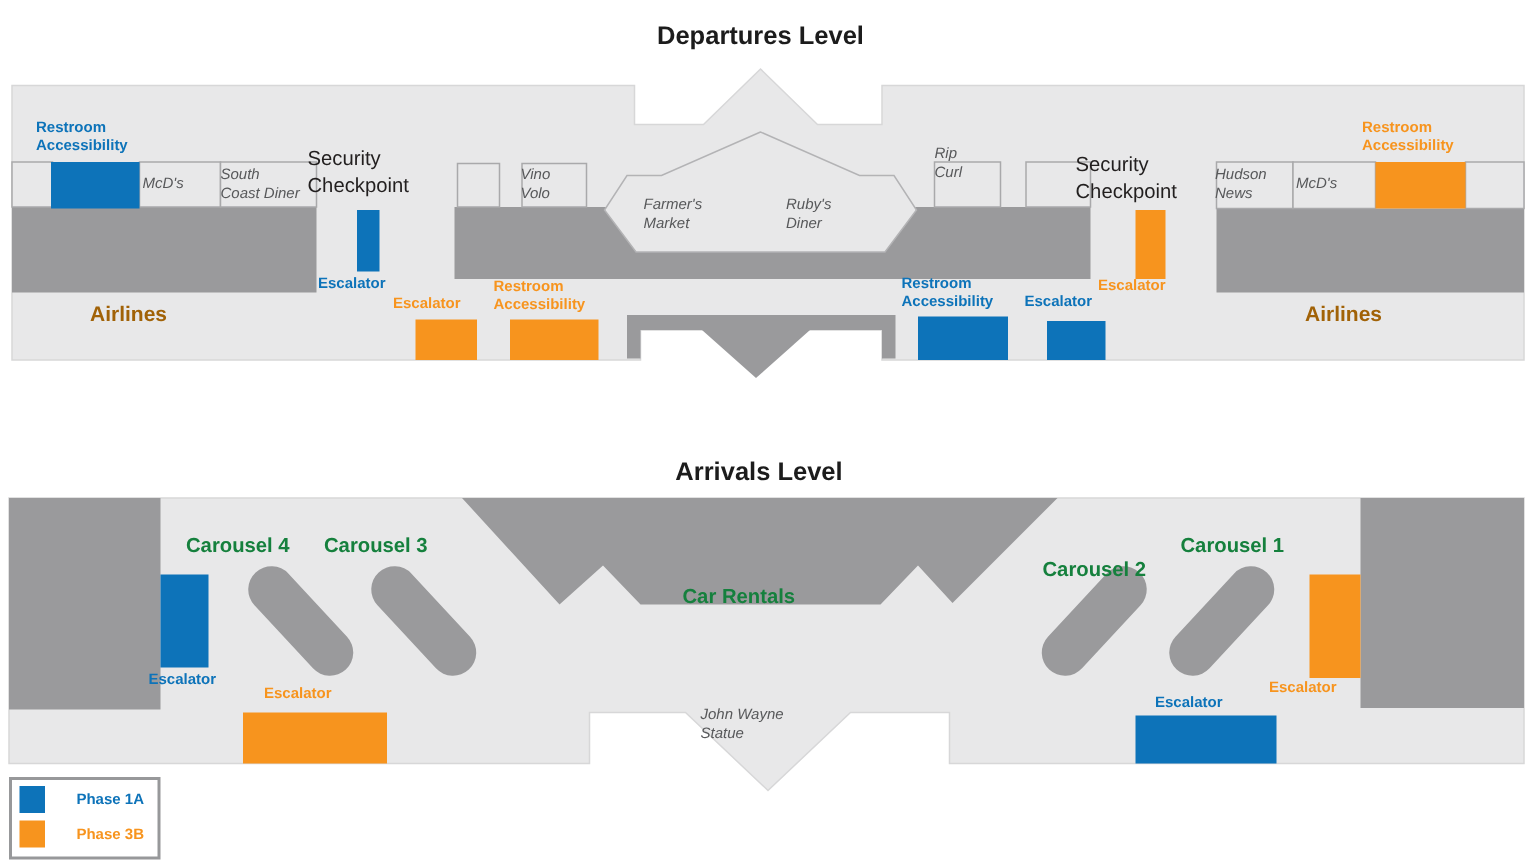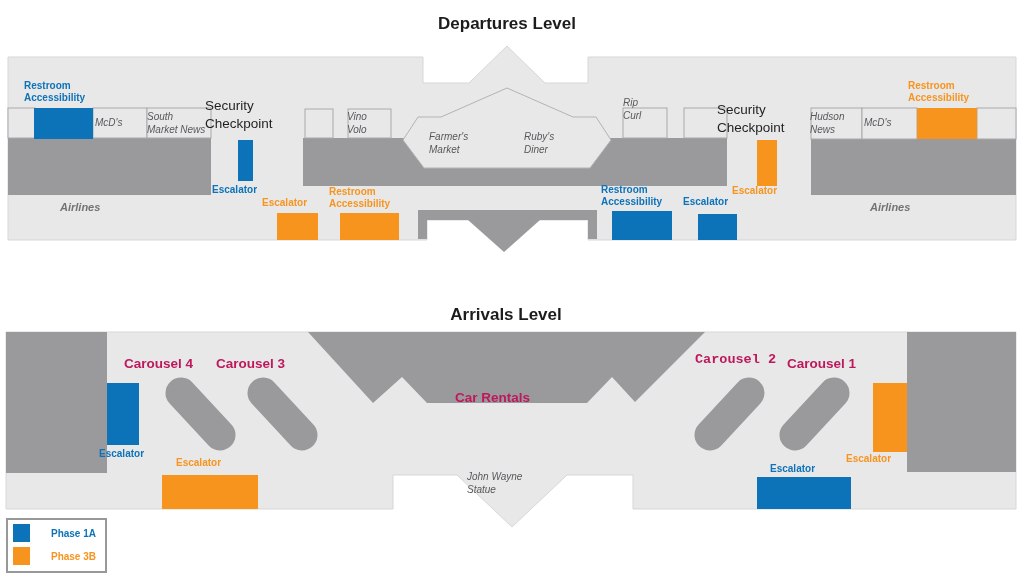--- a/index.html
+++ b/index.html
@@ -7,23 +7,23 @@
          font-family:"Liberation Sans",sans-serif;}
   #shapes{position:absolute;left:0;top:0;z-index:0;}
   .rect{position:absolute;z-index:1;}
   .blue-fill{background:#0d73b9;}
   .orange-fill{background:#f7941e;}
   .lbl{position:absolute;z-index:2;line-height:1.18;white-space:nowrap;}
   .feat{font-size:10px;font-weight:bold;letter-spacing:0;}
   .blue{color:#0d73b9;}
   .orange{color:#f7941e;}
   .store{font-size:10px;font-style:italic;color:#57585a;line-height:1.25;}
-  .big{font-size:11px;font-weight:bold;color:#737373;font-style:italic;}
+  .big{font-size:14px;font-weight:bold;color:#a16207;}
   .sec{font-size:13.5px;font-weight:normal;color:#221f1f;line-height:1.3;}
-  .car{font-size:13.5px;font-weight:bold;color:#be185d;}
+  .car{font-size:13.5px;font-weight:bold;color:#15803d;}
   .title{position:absolute;z-index:2;text-align:center;font-size:17px;font-weight:bold;color:#1c1c1c;}
   #legend-box{position:absolute;left:6px;top:518px;width:101px;height:55px;background:#ffffff;
               border:2px solid #97989a;box-sizing:border-box;z-index:1;}
   .legend-label{font-size:10px;font-weight:bold;text-align:right;}
 </style>
 </head>
 <body>
 
 <div id="stage">
 
@@ -85,21 +85,21 @@
   <div class="rect orange-fill" style="left:873px;top:383px;width:34px;height:69px;"></div>
   <div class="rect blue-fill" style="left:757px;top:477px;width:94px;height:32px;"></div>
 
   <div class="lbl feat blue" style="left:24px;top:80px;width:80px;">
     <span>Restroom</span><br>
     <span>Accessibility</span>
   </div>
   <div class="lbl store" style="left:95px;top:117px;width:50px;">McD's</div>
   <div class="lbl store" style="left:147px;top:111px;width:64px;">
     <span>South</span><br>
-    <span>Market News</span>
+    <span>Coast Diner</span>
   </div>
   <div class="lbl big" style="left:60px;top:201px;width:100px;">Airlines</div>
   <div class="lbl sec" style="left:205px;top:97px;width:100px;">
     <span>Security</span><br>
     <span>Checkpoint</span>
   </div>
   <div class="lbl feat blue" style="left:212px;top:184px;width:70px;">Escalator</div>
   <div class="lbl store" style="left:347px;top:111px;width:44px;">
     <span>Vino</span><br>
     <span>Volo</span>
@@ -137,21 +137,21 @@
   </div>
   <div class="lbl store" style="left:864px;top:117px;width:50px;">McD's</div>
   <div class="lbl feat orange" style="left:908px;top:80px;width:80px;">
     <span>Restroom</span><br>
     <span>Accessibility</span>
   </div>
   <div class="lbl big" style="left:870px;top:201px;width:100px;">Airlines</div>
 
   <div class="lbl car" style="left:124px;top:356px;width:100px;">Carousel 4</div>
   <div class="lbl car" style="left:216px;top:356px;width:100px;">Carousel 3</div>
-  <div class="lbl car" style="left:695px;top:352px;width:100px;font-family:Liberation Mono, monospace;">Carousel 2</div>
+  <div class="lbl car" style="left:695px;top:372px;width:100px;">Carousel 2</div>
   <div class="lbl car" style="left:787px;top:356px;width:100px;">Carousel 1</div>
   <div class="lbl car" style="left:455px;top:390px;width:100px;">Car Rentals</div>
   <div class="lbl store" style="left:467px;top:471px;width:90px;">
     <span>John Wayne</span><br>
     <span>Statue</span>
   </div>
   <div class="lbl feat blue" style="left:99px;top:448px;width:70px;">Escalator</div>
   <div class="lbl feat orange" style="left:176px;top:457px;width:70px;">Escalator</div>
   <div class="lbl feat orange" style="left:846px;top:453px;width:70px;">Escalator</div>
   <div class="lbl feat blue" style="left:770px;top:463px;width:70px;">Escalator</div>

